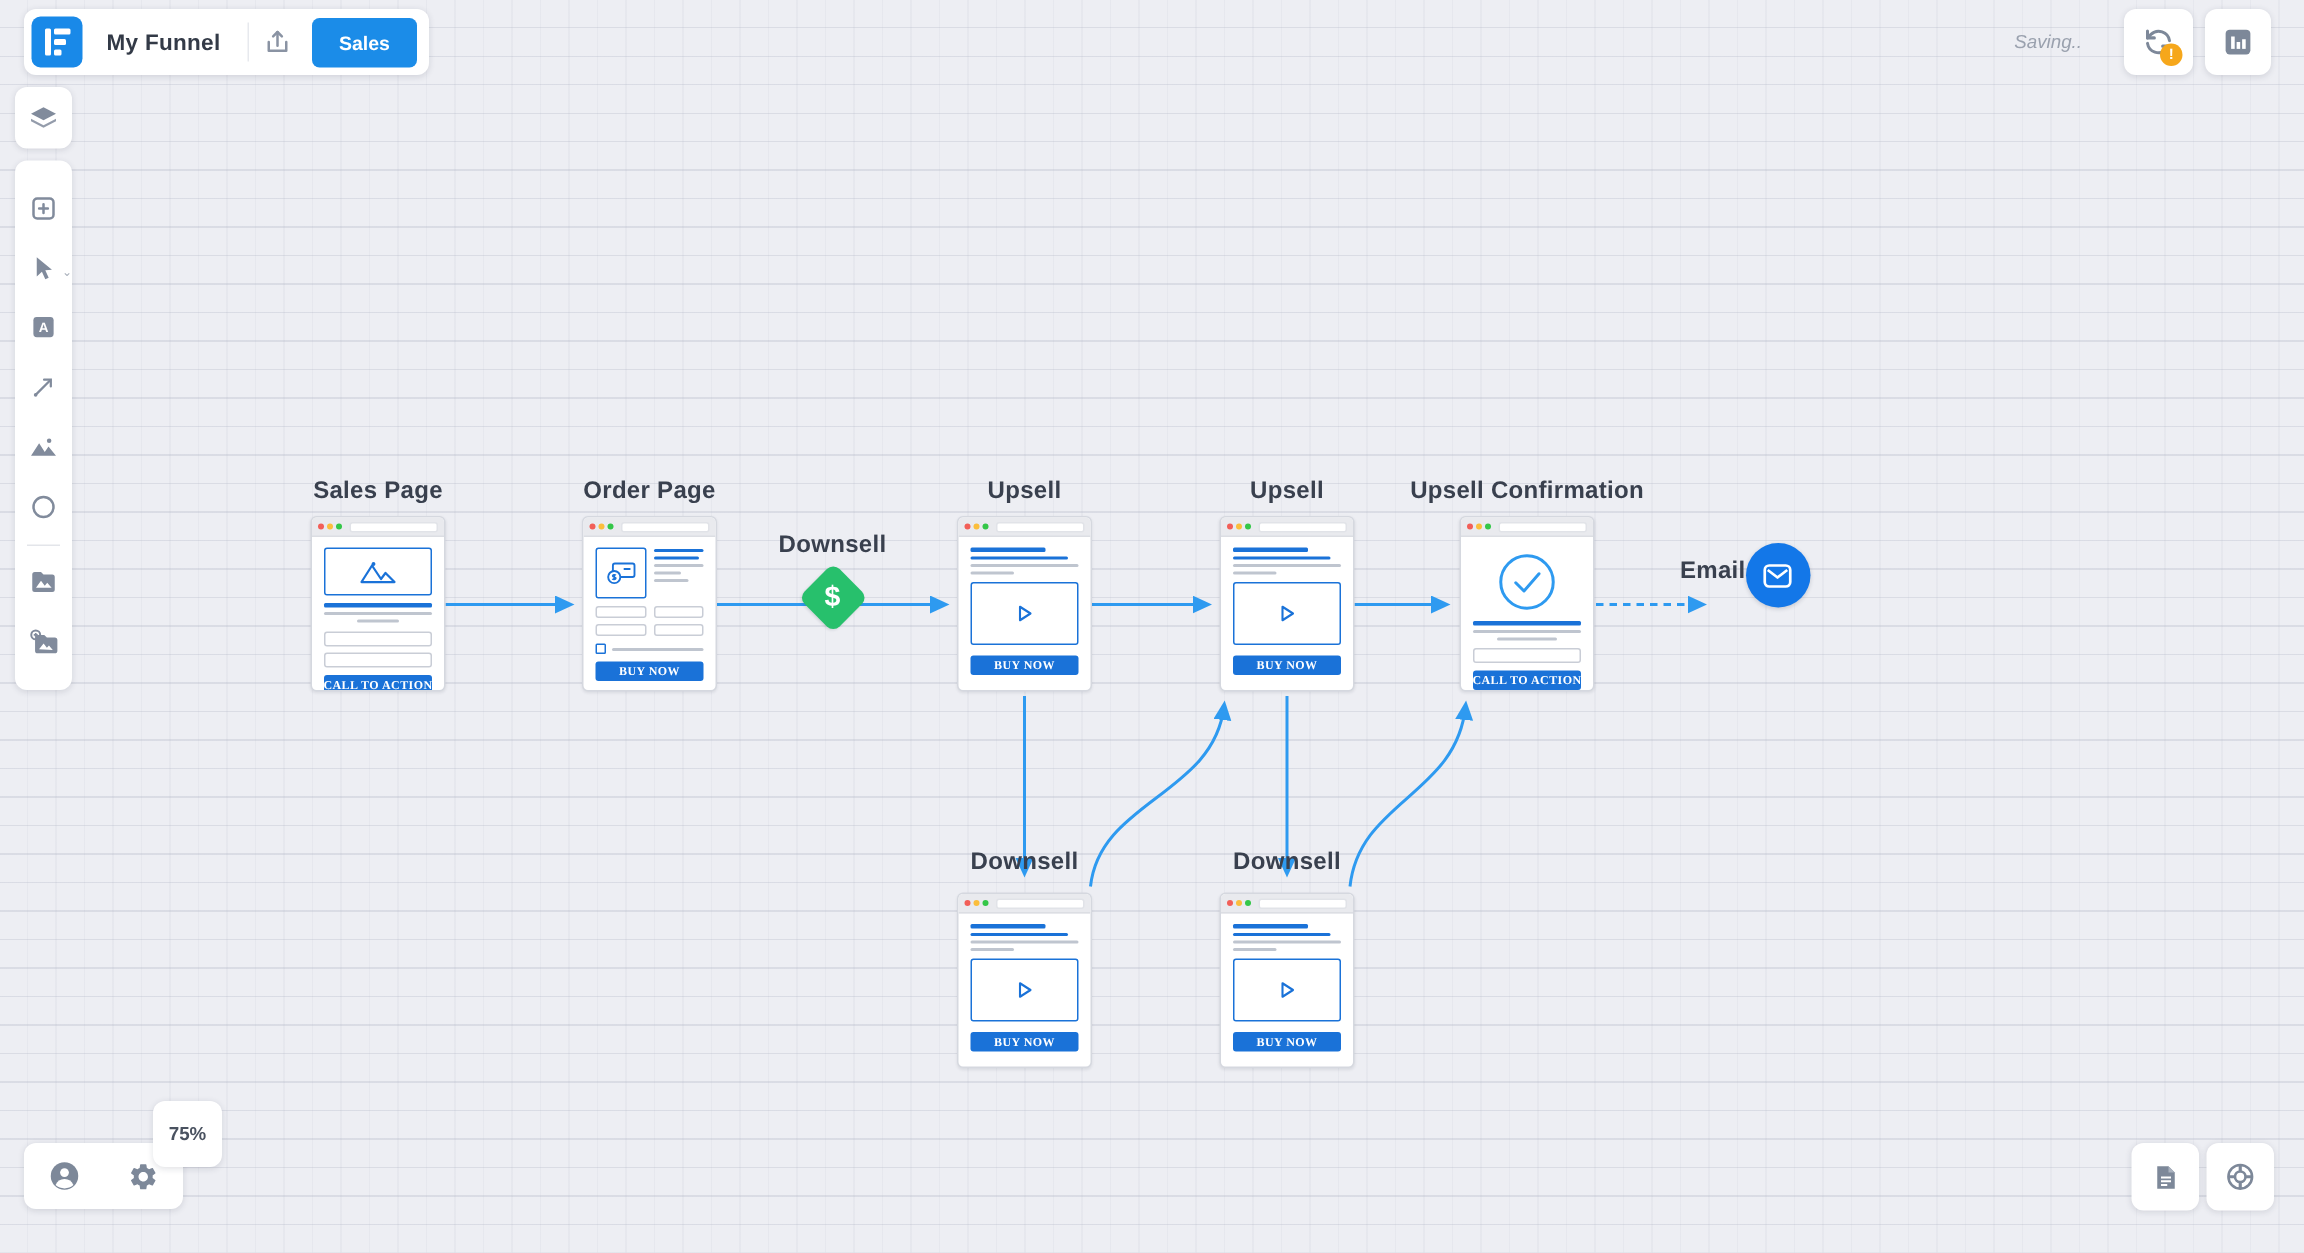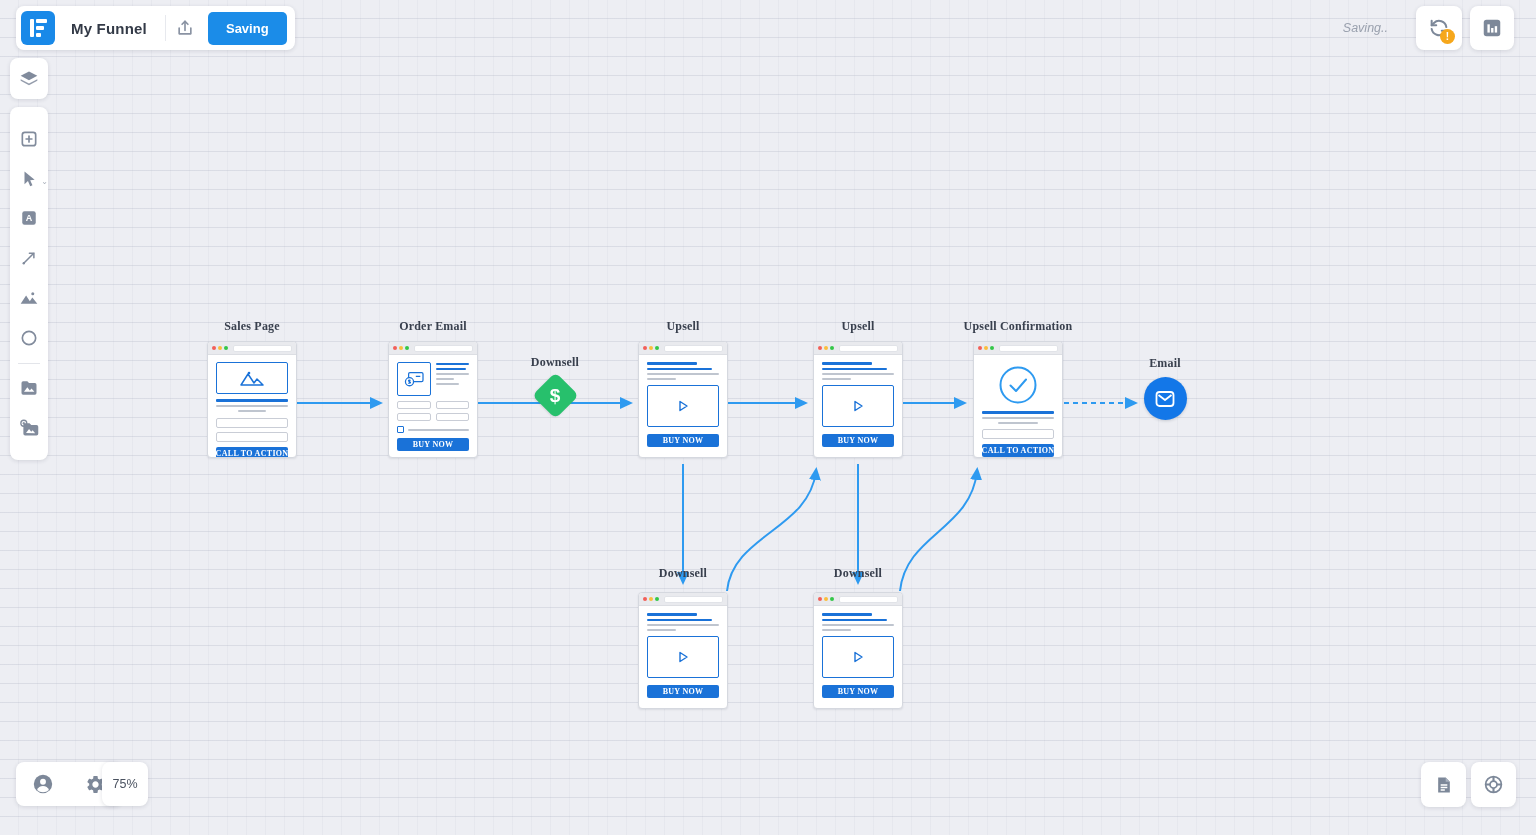--- a/index.html
+++ b/index.html
@@ -41,27 +41,27 @@
   .vdiv { width:1px; height:24px; background:#e7e9ee; }
   .chart-btn { width:44px; cursor:pointer; }
   
   .tool-card1 { left:10px; top:58px; width:38px; height:41px; display:flex; align-items:center; justify-content:center; z-index:20; }
   .tool-card2 { left:10px; top:107px; width:38px; height:353px; display:flex; flex-direction:column; align-items:center; padding:12px 0; z-index:20; }
   .tool { width:34px; height:34px; display:flex; align-items:center; justify-content:center; cursor:pointer; margin:4px 0; position:relative; color:#818b9c; }
   .tool-div { width:22px; height:1px; background:#e3e5ea; margin:5px 0; }
   .cursor-chev { position:absolute; right:-2px; top:14px; font-size:8px; color:#aab1bc; }
   
   .foot-left { left:16px; top:762px; height:44px; display:flex; align-items:center; padding:0 10px; gap:18px; z-index:20; }
-  .foot-zoom { left:102px; top:762px; width:46px; height:44px; display:flex; align-items:center; justify-content:center; font-size:12.5px; font-weight:400; color:#4a5260; z-index:20; cursor:pointer; }
+  .foot-zoom { left:102px; top:734px; width:46px; height:44px; display:flex; align-items:center; justify-content:center; font-size:12.5px; font-weight:700; color:#4a5260; z-index:20; cursor:pointer; }
   .foot-right-1 { left:1421px; top:762px; width:45px; height:45px; display:flex; align-items:center; justify-content:center; z-index:20; cursor:pointer; }
   .foot-right-2 { left:1471px; top:762px; width:45px; height:45px; display:flex; align-items:center; justify-content:center; z-index:20; cursor:pointer; }
   
   #connector-layer { position:absolute; left:0; top:0; width:1536px; height:835px; z-index:1; }
   .funnel-node { position:absolute; width:90px; display:flex; flex-direction:column; align-items:center; z-index:2; cursor:pointer; }
-  .node-label { font-size:12px; font-weight:700; color:#39404e; white-space:nowrap; margin-bottom:7px; letter-spacing:.2px; z-index:3;font-family:Liberation Serif, serif; }
+  .node-label { font-size:16px; font-weight:700; color:#39404e; white-space:nowrap; margin-bottom:7px; letter-spacing:.2px; z-index:3; }
   .bwin { width:90px; height:117px; background:#fff; border:1px solid #d5d8df; border-radius:4px; box-shadow:0 1px 2px rgba(40,50,70,.10); overflow:hidden; }
   .wbar { height:13px; background:#e9eaee; border-bottom:1px solid #dcdee3; display:flex; align-items:center; padding:0 4px; }
   .dot { width:4px; height:4px; border-radius:50%; margin-right:2px; flex:0 0 auto; }
   .dot.r{background:#f25f58}.dot.y{background:#fbbe3c}.dot.g{background:#34c748}
   .addr { flex:1; height:7px; background:#fff; border:1px solid #e1e3e8; border-radius:2px; margin-left:3px; }
   .wbody { padding:7px 8px 0; display:flex; flex-direction:column; align-items:center; }
   .ln { border-radius:1px; margin-bottom:3px; }
   .ln.blue{background:#1a72d8}.ln.gray{background:#bfc5cf}
   .ln.t3{height:3px}.ln.t2{height:2px}
   .w100{width:100%}.w90{width:90%}.w70{width:70%}.w55{width:55%}.w40{width:40%}
@@ -76,21 +76,21 @@
   .grid2 { display:flex; width:100%; gap:5px; margin-bottom:4px; }
   .grid2 .inputbox { margin-bottom:0; height:8px; }
   .checkrow { display:flex; width:100%; align-items:center; gap:4px; margin:1px 0 4px; }
   .checkbox { width:7px; height:7px; border:1.5px solid #1a72d8; border-radius:1px; flex:0 0 auto; }
   .checkline { flex:1; height:2px; background:#bfc5cf; border-radius:1px; }
   .confcircle { margin:3px 0 6px; }
   
   .diamond-wrap { position:absolute; left:510px; top:355px; width:90px; display:flex; flex-direction:column; align-items:center; z-index:2; cursor:pointer; }
   .diamond { width:33px; height:33px; background:#27c06c; border-radius:6px; transform:rotate(45deg); margin-top:9px; display:flex; align-items:center; justify-content:center; box-shadow:0 1px 2px rgba(40,50,70,.15); }
   .diamond span { transform:rotate(-45deg); color:#fff; font-size:19px; font-weight:700; }
-  .email-wrap { position:absolute; left:1120px; top:356px; width:90px; display:flex; flex-direction:column; align-items:center; z-index:2; cursor:pointer; }
+  .email-wrap { position:absolute; left:1120px; top:356px; width:90px; display:flex; align-items:center; z-index:2; cursor:pointer; }
   .email-circle { width:43px; height:43px; border-radius:50%; background:#1377e8; display:flex; align-items:center; justify-content:center; margin-top:6px; box-shadow:0 1px 3px rgba(40,50,70,.2); }
 </style>
 </head>
 <body>
 
 <svg id="connector-layer" xmlns="http://www.w3.org/2000/svg">
   <defs>
     <marker id="ar" markerWidth="7" markerHeight="7" refX="4.5" refY="3" orient="auto">
       <path d="M0,0 L6.5,3 L0,6 Z" fill="#2e9af0"></path>
     </marker>
@@ -117,21 +117,21 @@
     </div>
   <div class="hdr-title">My Funnel</div>
   <div class="hdr-div"></div>
   <button class="icon-btn">
     <svg width="20" height="20" viewBox="0 0 24 24" fill="none" stroke="#8a93a3" stroke-width="2" stroke-linecap="round" stroke-linejoin="round">
         <path d="M12 15V4"></path>
         <path d="M8.5 7.5 12 4l3.5 3.5"></path>
         <path d="M5 12v7h14v-7"></path>
       </svg>
   </button>
-  <button class="share-btn">Saving</button>
+  <button class="share-btn">Sales</button>
 </div>
 
 <div class="hdr-right">
   <span class="saving">Saving..</span>
   <div class="sq-card sync-btn">
     <svg width="22" height="22" viewBox="0 0 24 24" fill="none" stroke="#7d8899" stroke-width="2.2" stroke-linecap="round" stroke-linejoin="round">
         <path d="M20 11a8 8 0 0 0-13.5-4.5L4 9"></path>
         <path d="M4 4v5h5"></path>
         <path d="M4 13a8 8 0 0 0 13.5 4.5L20 15"></path>
         <path d="M20 20v-5h-5"></path>
@@ -260,21 +260,21 @@
       <div class="ln gray t2 w100"></div>
       <div class="ln gray t2 w40"></div>
       <div class="inputbox" style="margin-top:3px"></div>
       <div class="inputbox"></div>
       <div class="cta">CALL TO ACTION</div>
     </div>
   </div>
 </div>
 
 <div class="funnel-node" style="left:388px; top:319px">
-  <div class="node-label">Order Email</div>
+  <div class="node-label">Order Page</div>
   <div class="bwin">
     <div class="wbar">
         <span class="dot r"></span>
         <span class="dot y"></span>
         <span class="dot g"></span>
         <span class="addr"></span>
       </div>
     <div class="wbody">
       <div class="ordertop">
         <div class="ordericon">

